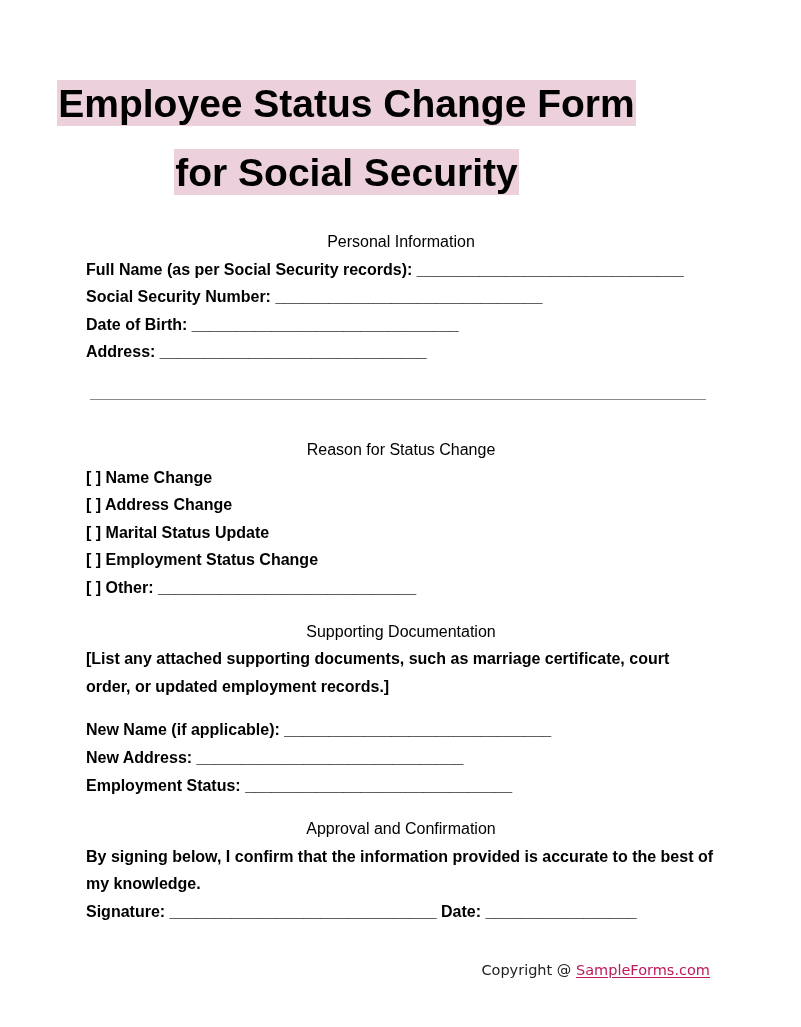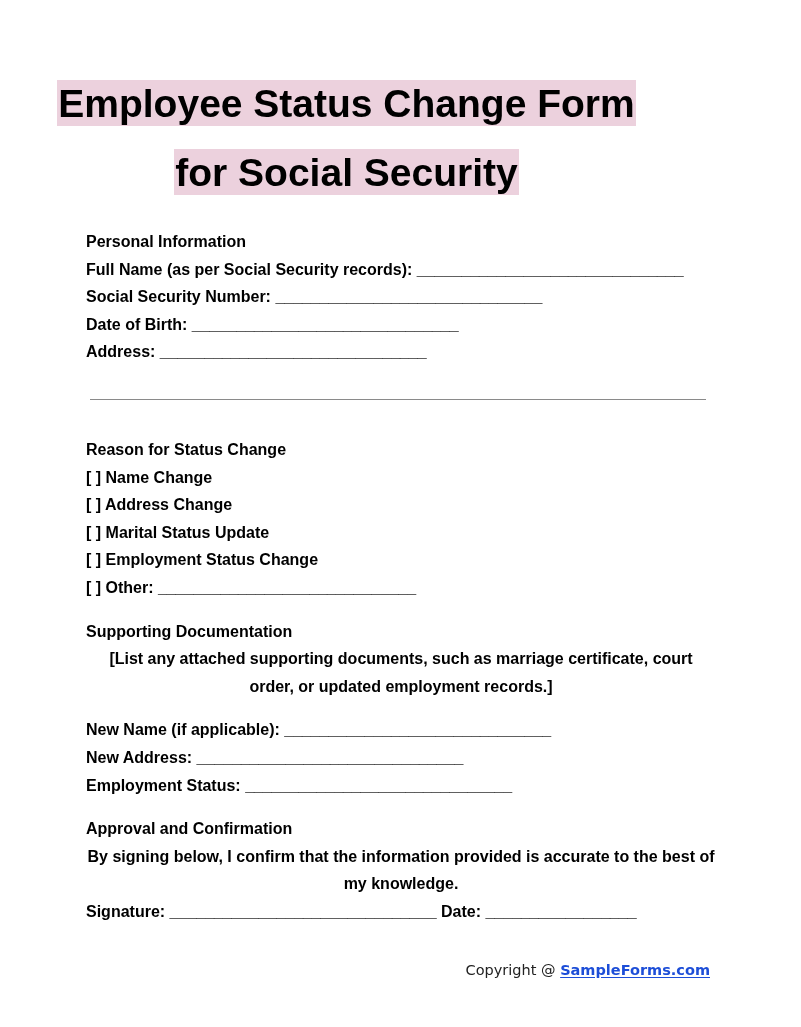--- a/index.html
+++ b/index.html
@@ -42,25 +42,25 @@
       font-weight: bold;
       line-height: 27.6px;
     }
     .line {
       white-space: pre;
       display: block;
     }
     .wrap {
       white-space: normal;
       display: block;
-      text-align: center;
     }
     .section-heading {
       display: block;
-      font-weight: bold;
+      font-weight: normal;
+      text-align: center;
     }
     .gap-sm { height: 16px; }
     .hr-wrap {
       height: 70px;
       position: relative;
     }
     .hr {
       position: absolute;
       top: 33px;
       left: 4px;
@@ -75,22 +75,22 @@
     .footer {
       position: absolute;
       top: 962px;
       right: 91px;
       font-family: "DejaVu Sans", sans-serif;
       font-size: 14.5px;
       font-weight: normal;
       color: #222;
     }
     .footer a {
-      color: #1d4ed8;
-      font-weight: bold;
+      color: #be185d;
+      font-weight: normal;
       text-decoration: underline;
       text-underline-offset: 2px;
     }
   </style>
 </head>
 <body>
 
 <div class="title-wrap">
   <span class="title-line l1">Employee Status Change Form</span><br>
   <span class="title-line l2">for Social Security</span>

